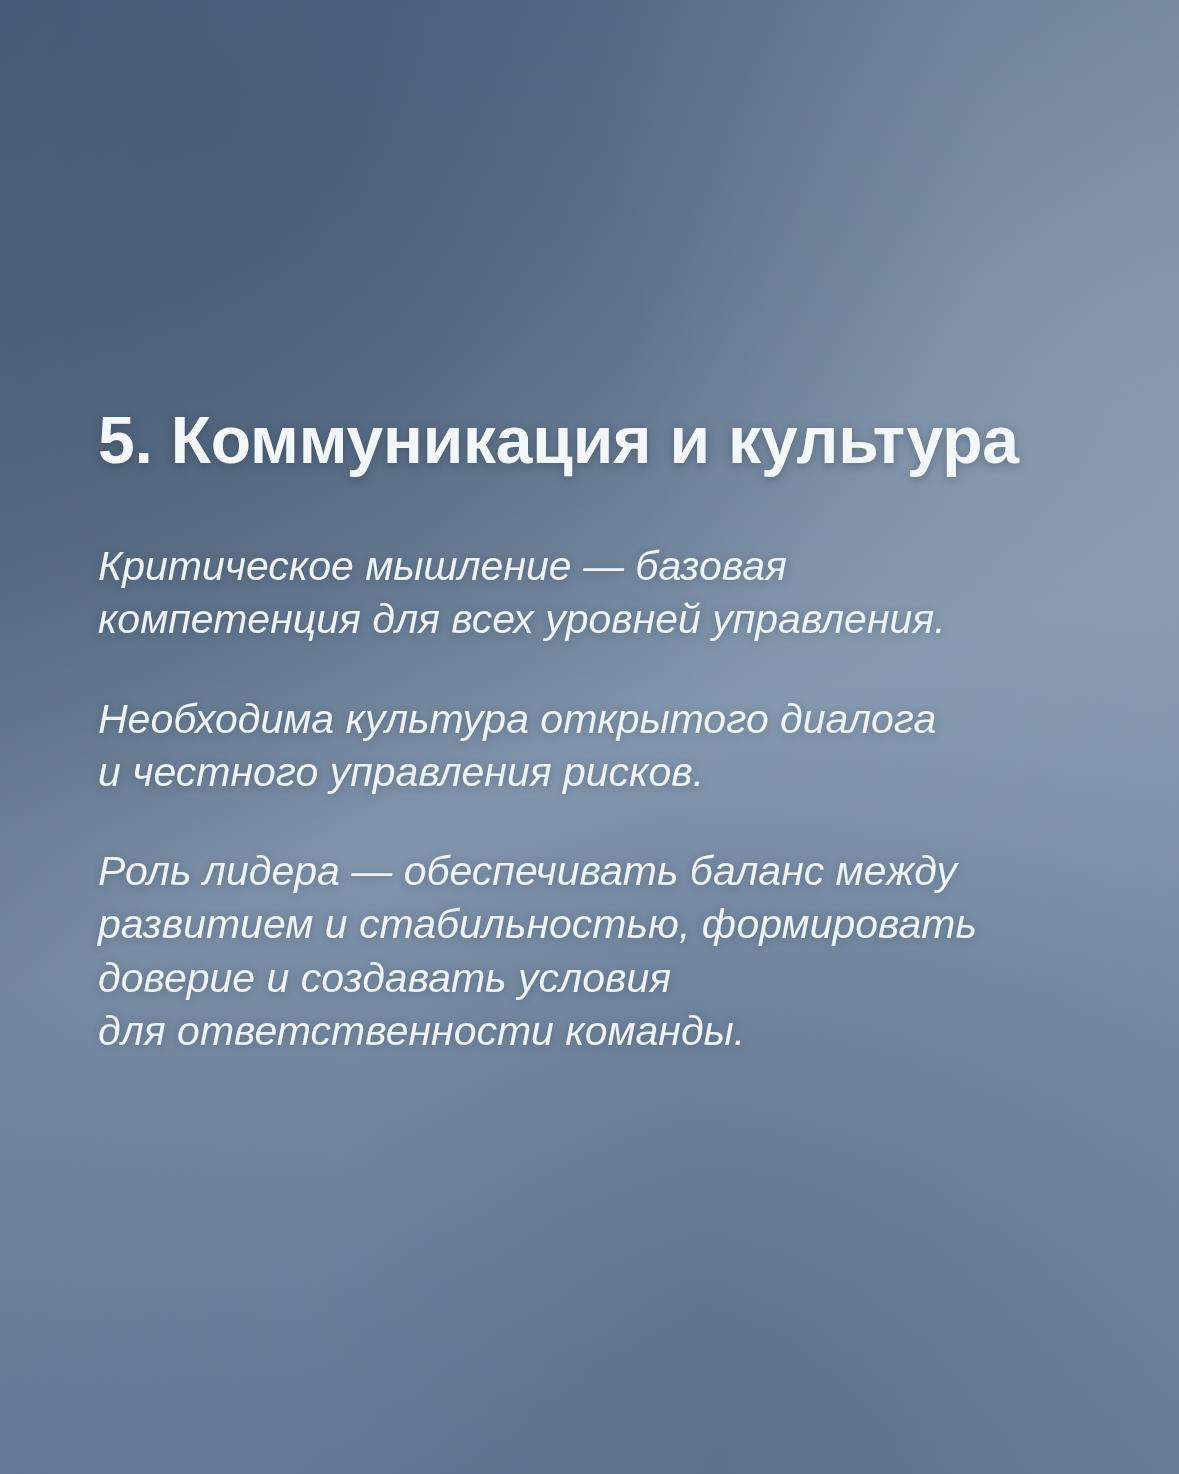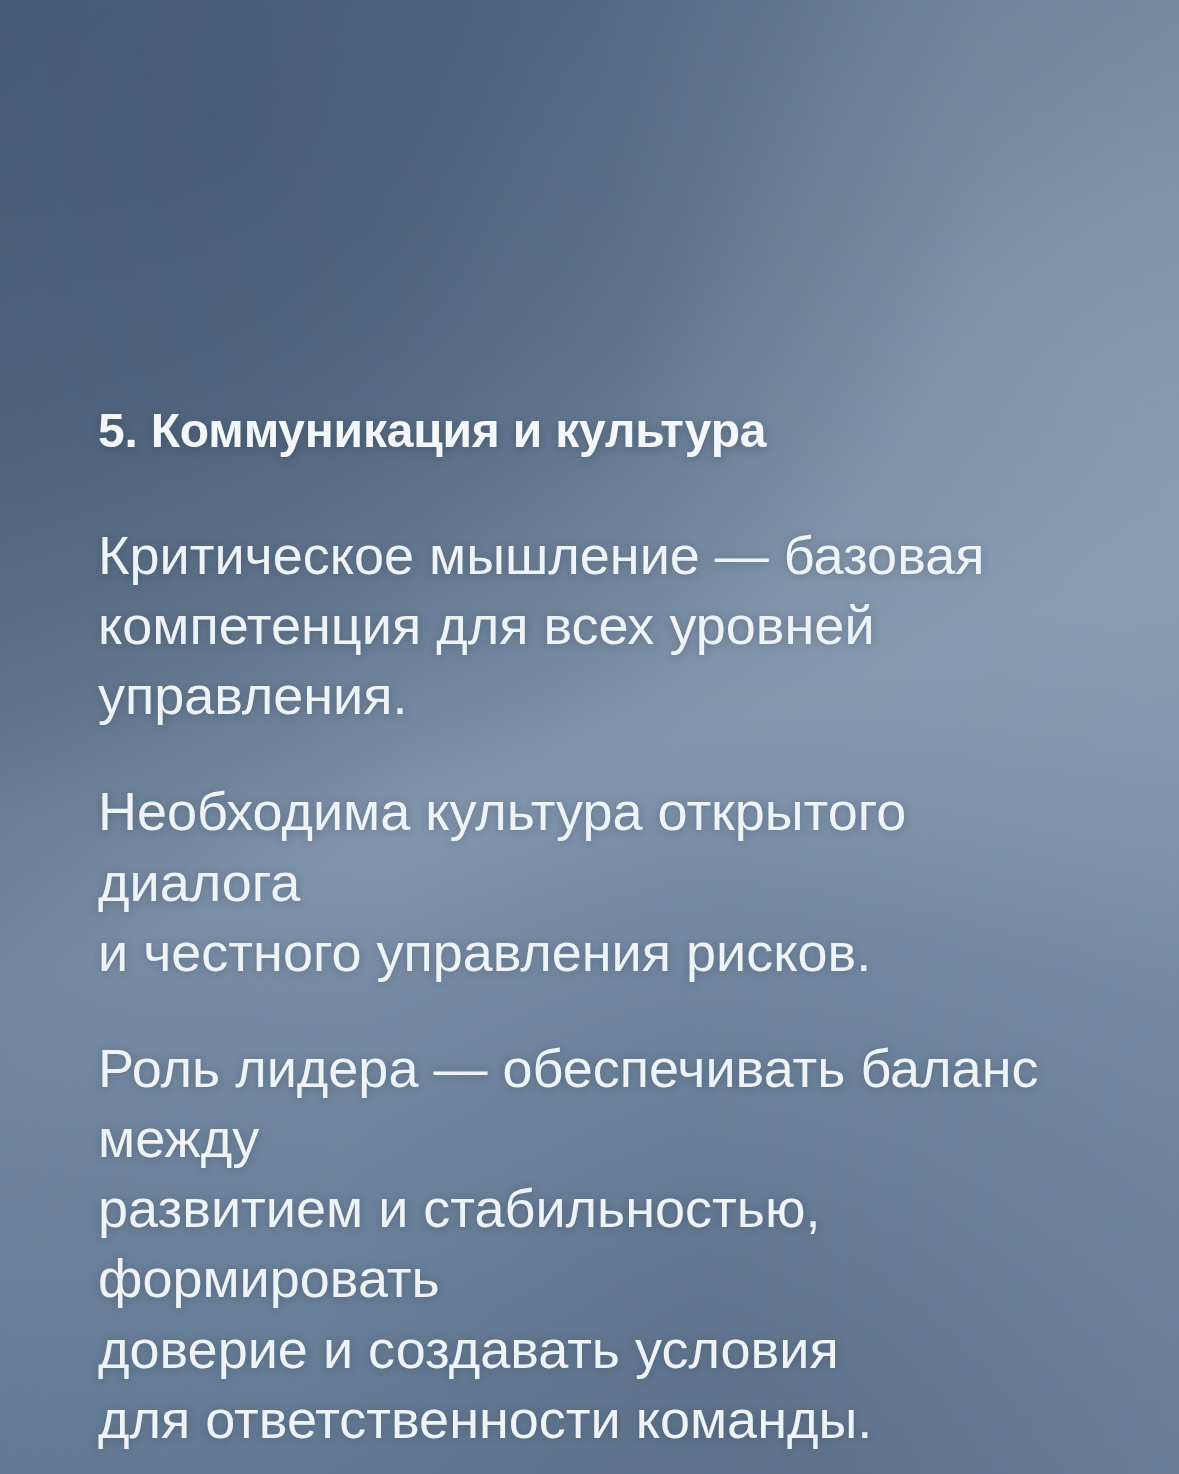--- a/index.html
+++ b/index.html
@@ -38,38 +38,39 @@
     pointer-events: none;
   }
 
   .content {
     position: relative;
     z-index: 2;
     padding: 404px 96px 0 98px;
   }
 
   .slide-title {
-    font-size: 48px;
+    font-size: 66px;
     line-height: 1.12;
     font-weight: 700;
     color: #f4f7fa;
     letter-spacing: -0.2px;
     margin: 0 0 62px 0;
     text-shadow: 0 2px 10px rgba(30,45,64,0.35);
   }
 
   .para {
-    font-size: 54px;
+    font-size: 41px;
     line-height: 1.30;
     font-weight: 400;
     color: #eef3f8;
     margin: 0 0 46px 0;
     max-width: 1000px;
     text-shadow: 0 1px 8px rgba(30,45,64,0.28);
     white-space: pre-line;
+    font-style: italic;
   }
 
   .para:last-child {
     margin-bottom: 4px;
   }
 </style>
 </head>
 <body>
 
 <div class="slide">

